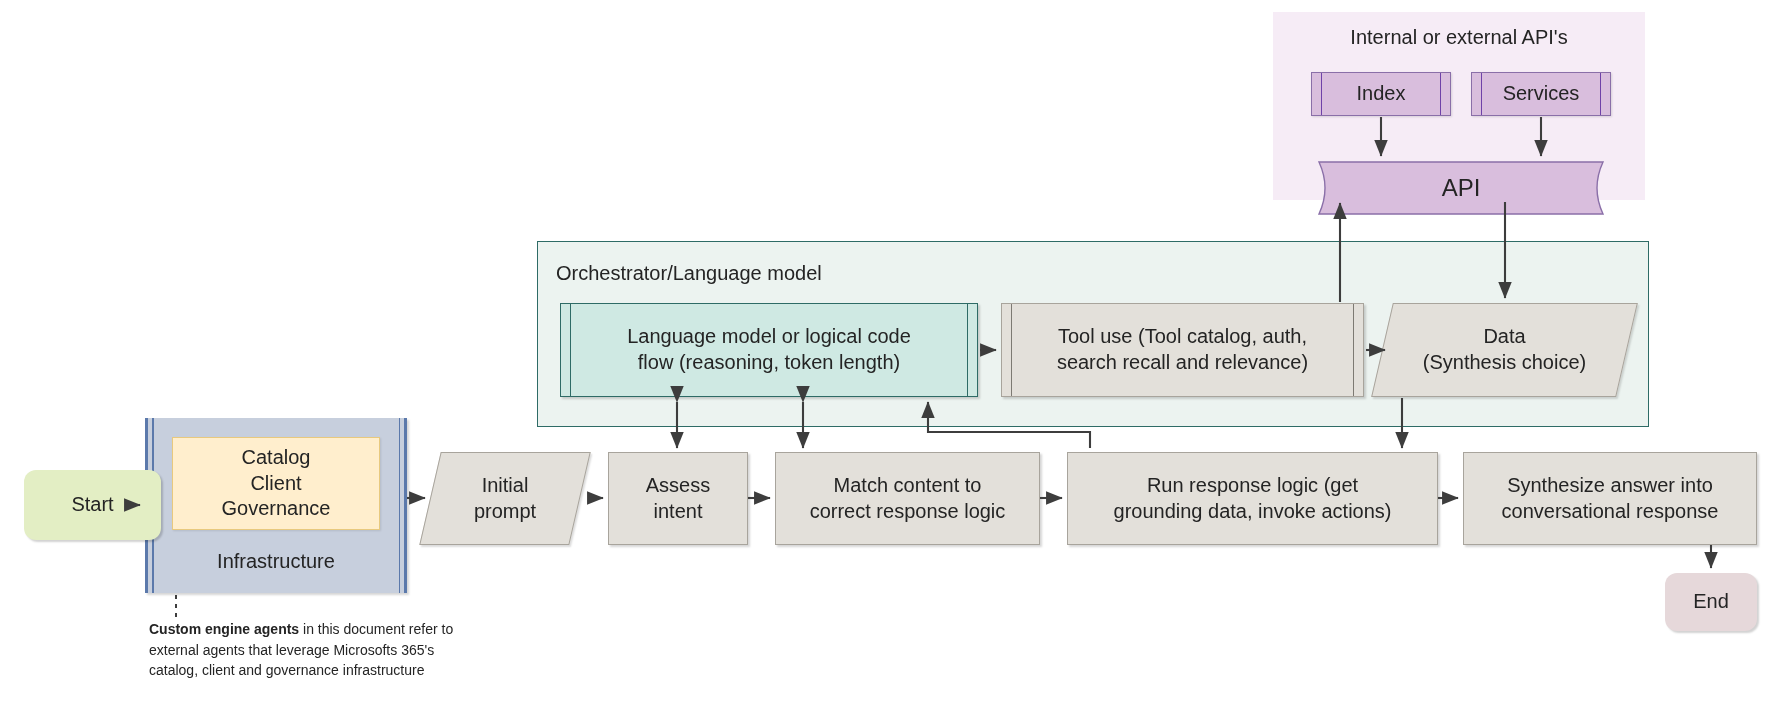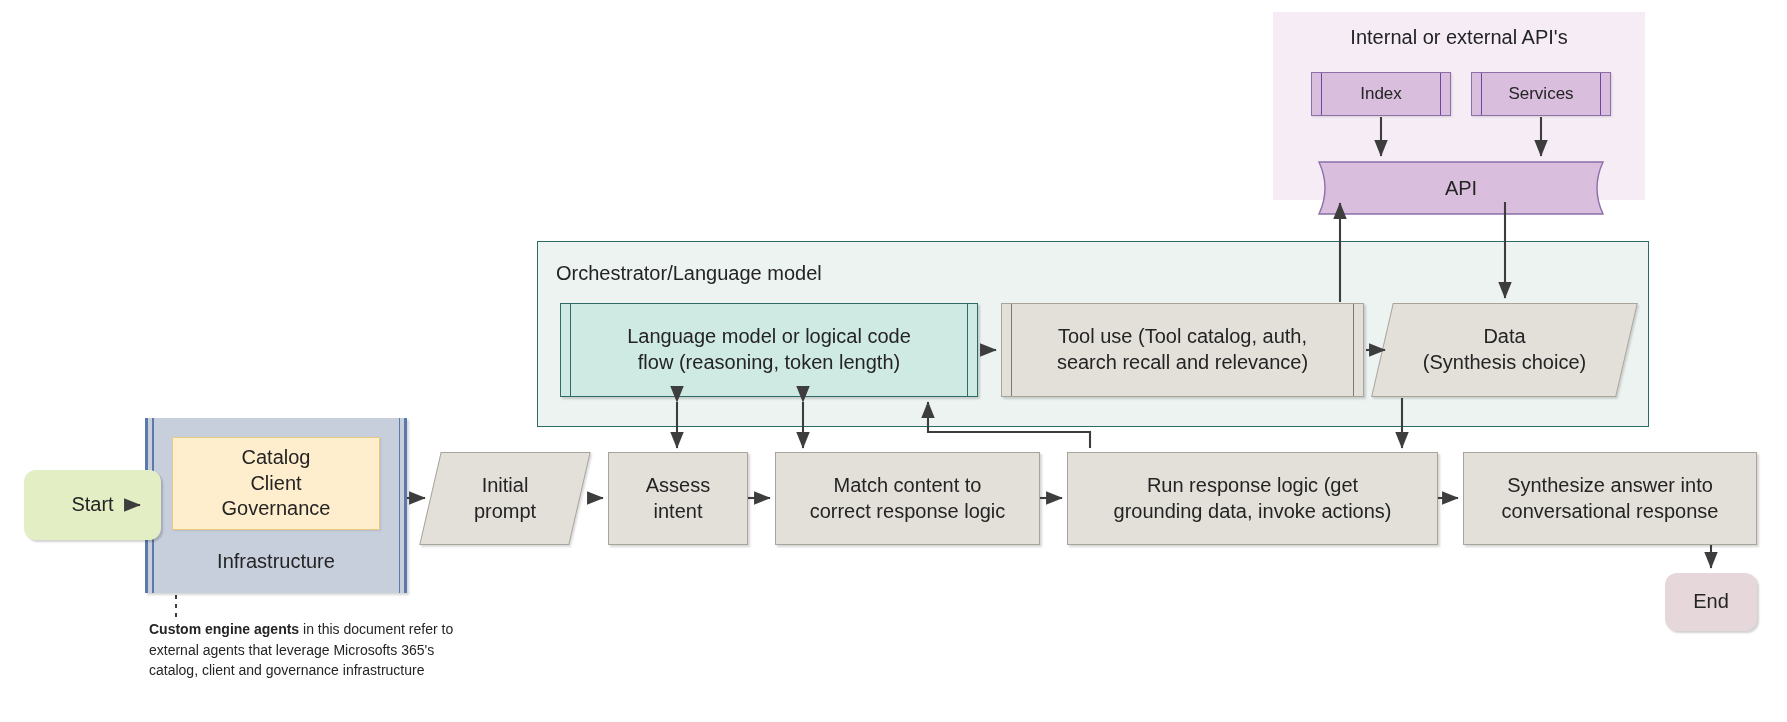--- a/index.html
+++ b/index.html
@@ -155,30 +155,30 @@
     box-sizing:border-box;
     transform:skewX(-13deg);
     box-shadow:2px 2px 2px rgba(0,0,0,.14);
   }
   .para .lbl{position:relative;z-index:2;}
 
   
   .pbox{
     background:#d9bedd;
     border:1px solid #8a6fa8;
-    font-size:17px;
+    font-size:20px;
     box-shadow:1px 1px 2px rgba(0,0,0,.12);
   }
   .tape{
     position:absolute;
     left:1305px; top:161px;
     width:312px; height:54px;
     z-index:3;
     display:flex;align-items:center;justify-content:center;
-    font-size:20px;
+    font-size:24px;
   }
   .tape svg{position:absolute;left:0;top:0;}
   .tape .lbl{position:relative;z-index:2;}
 
   
   .caption{
     position:absolute;
     left:149px; top:619px;
     width:560px;
     font-size:14px;

